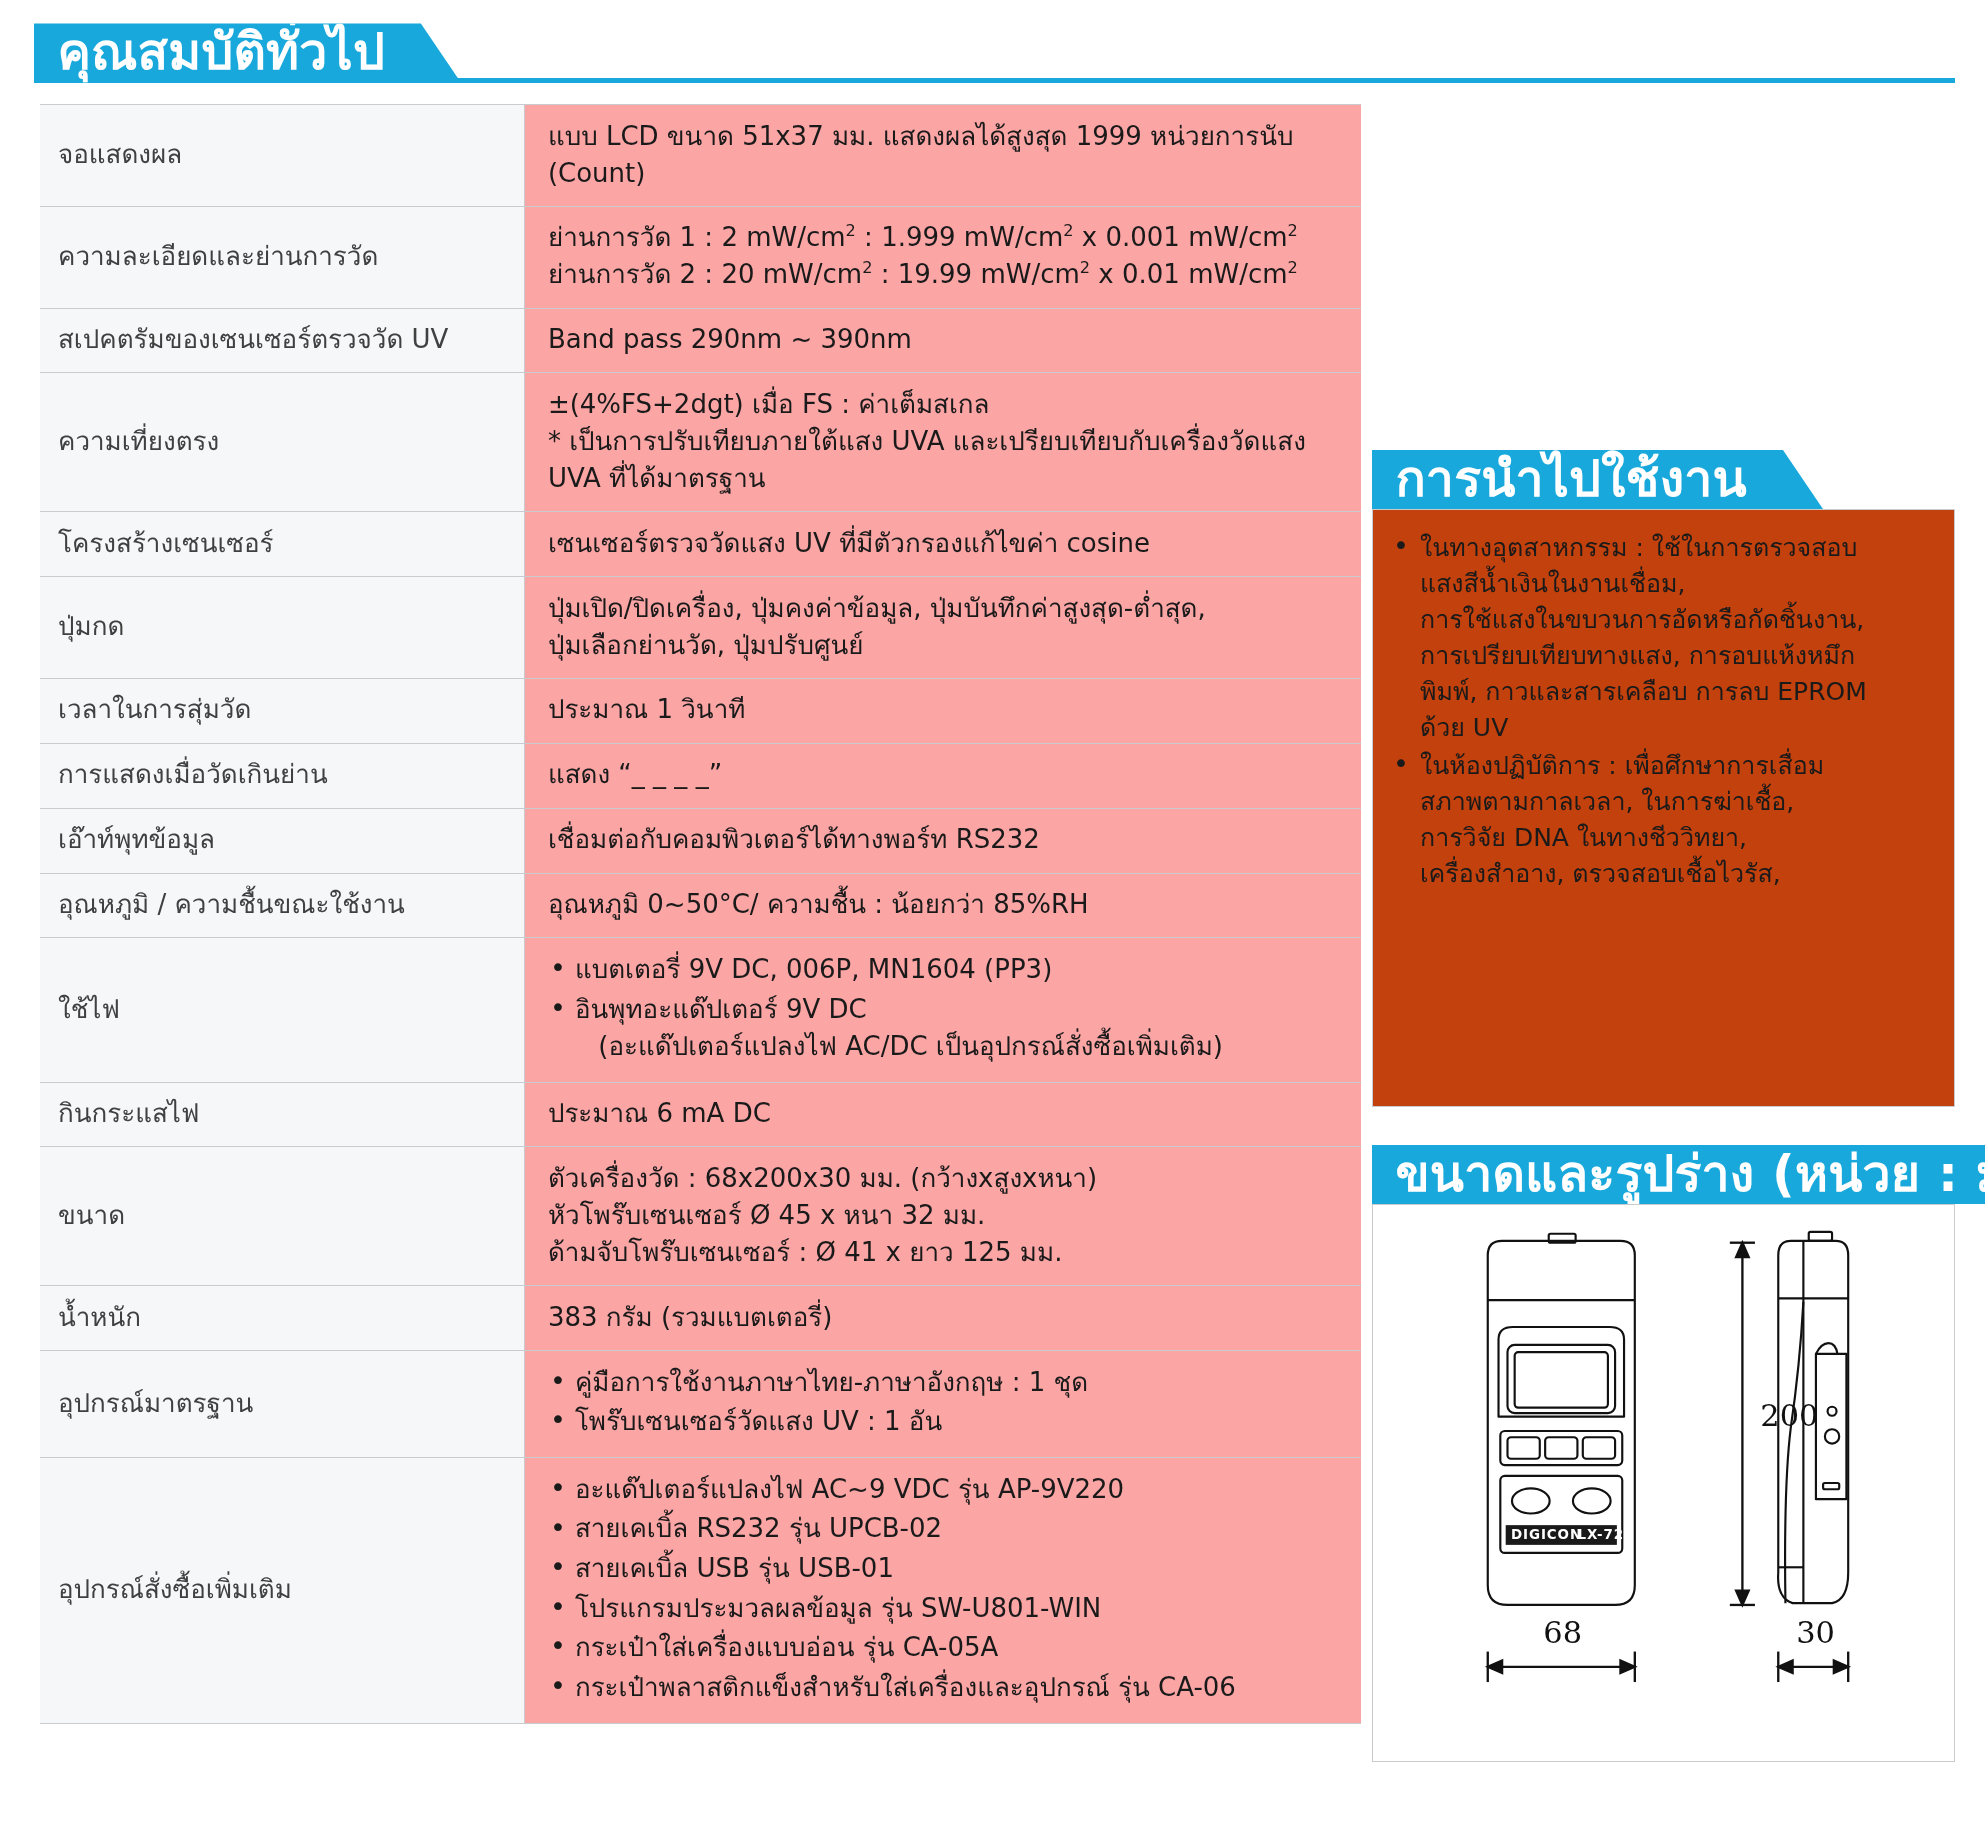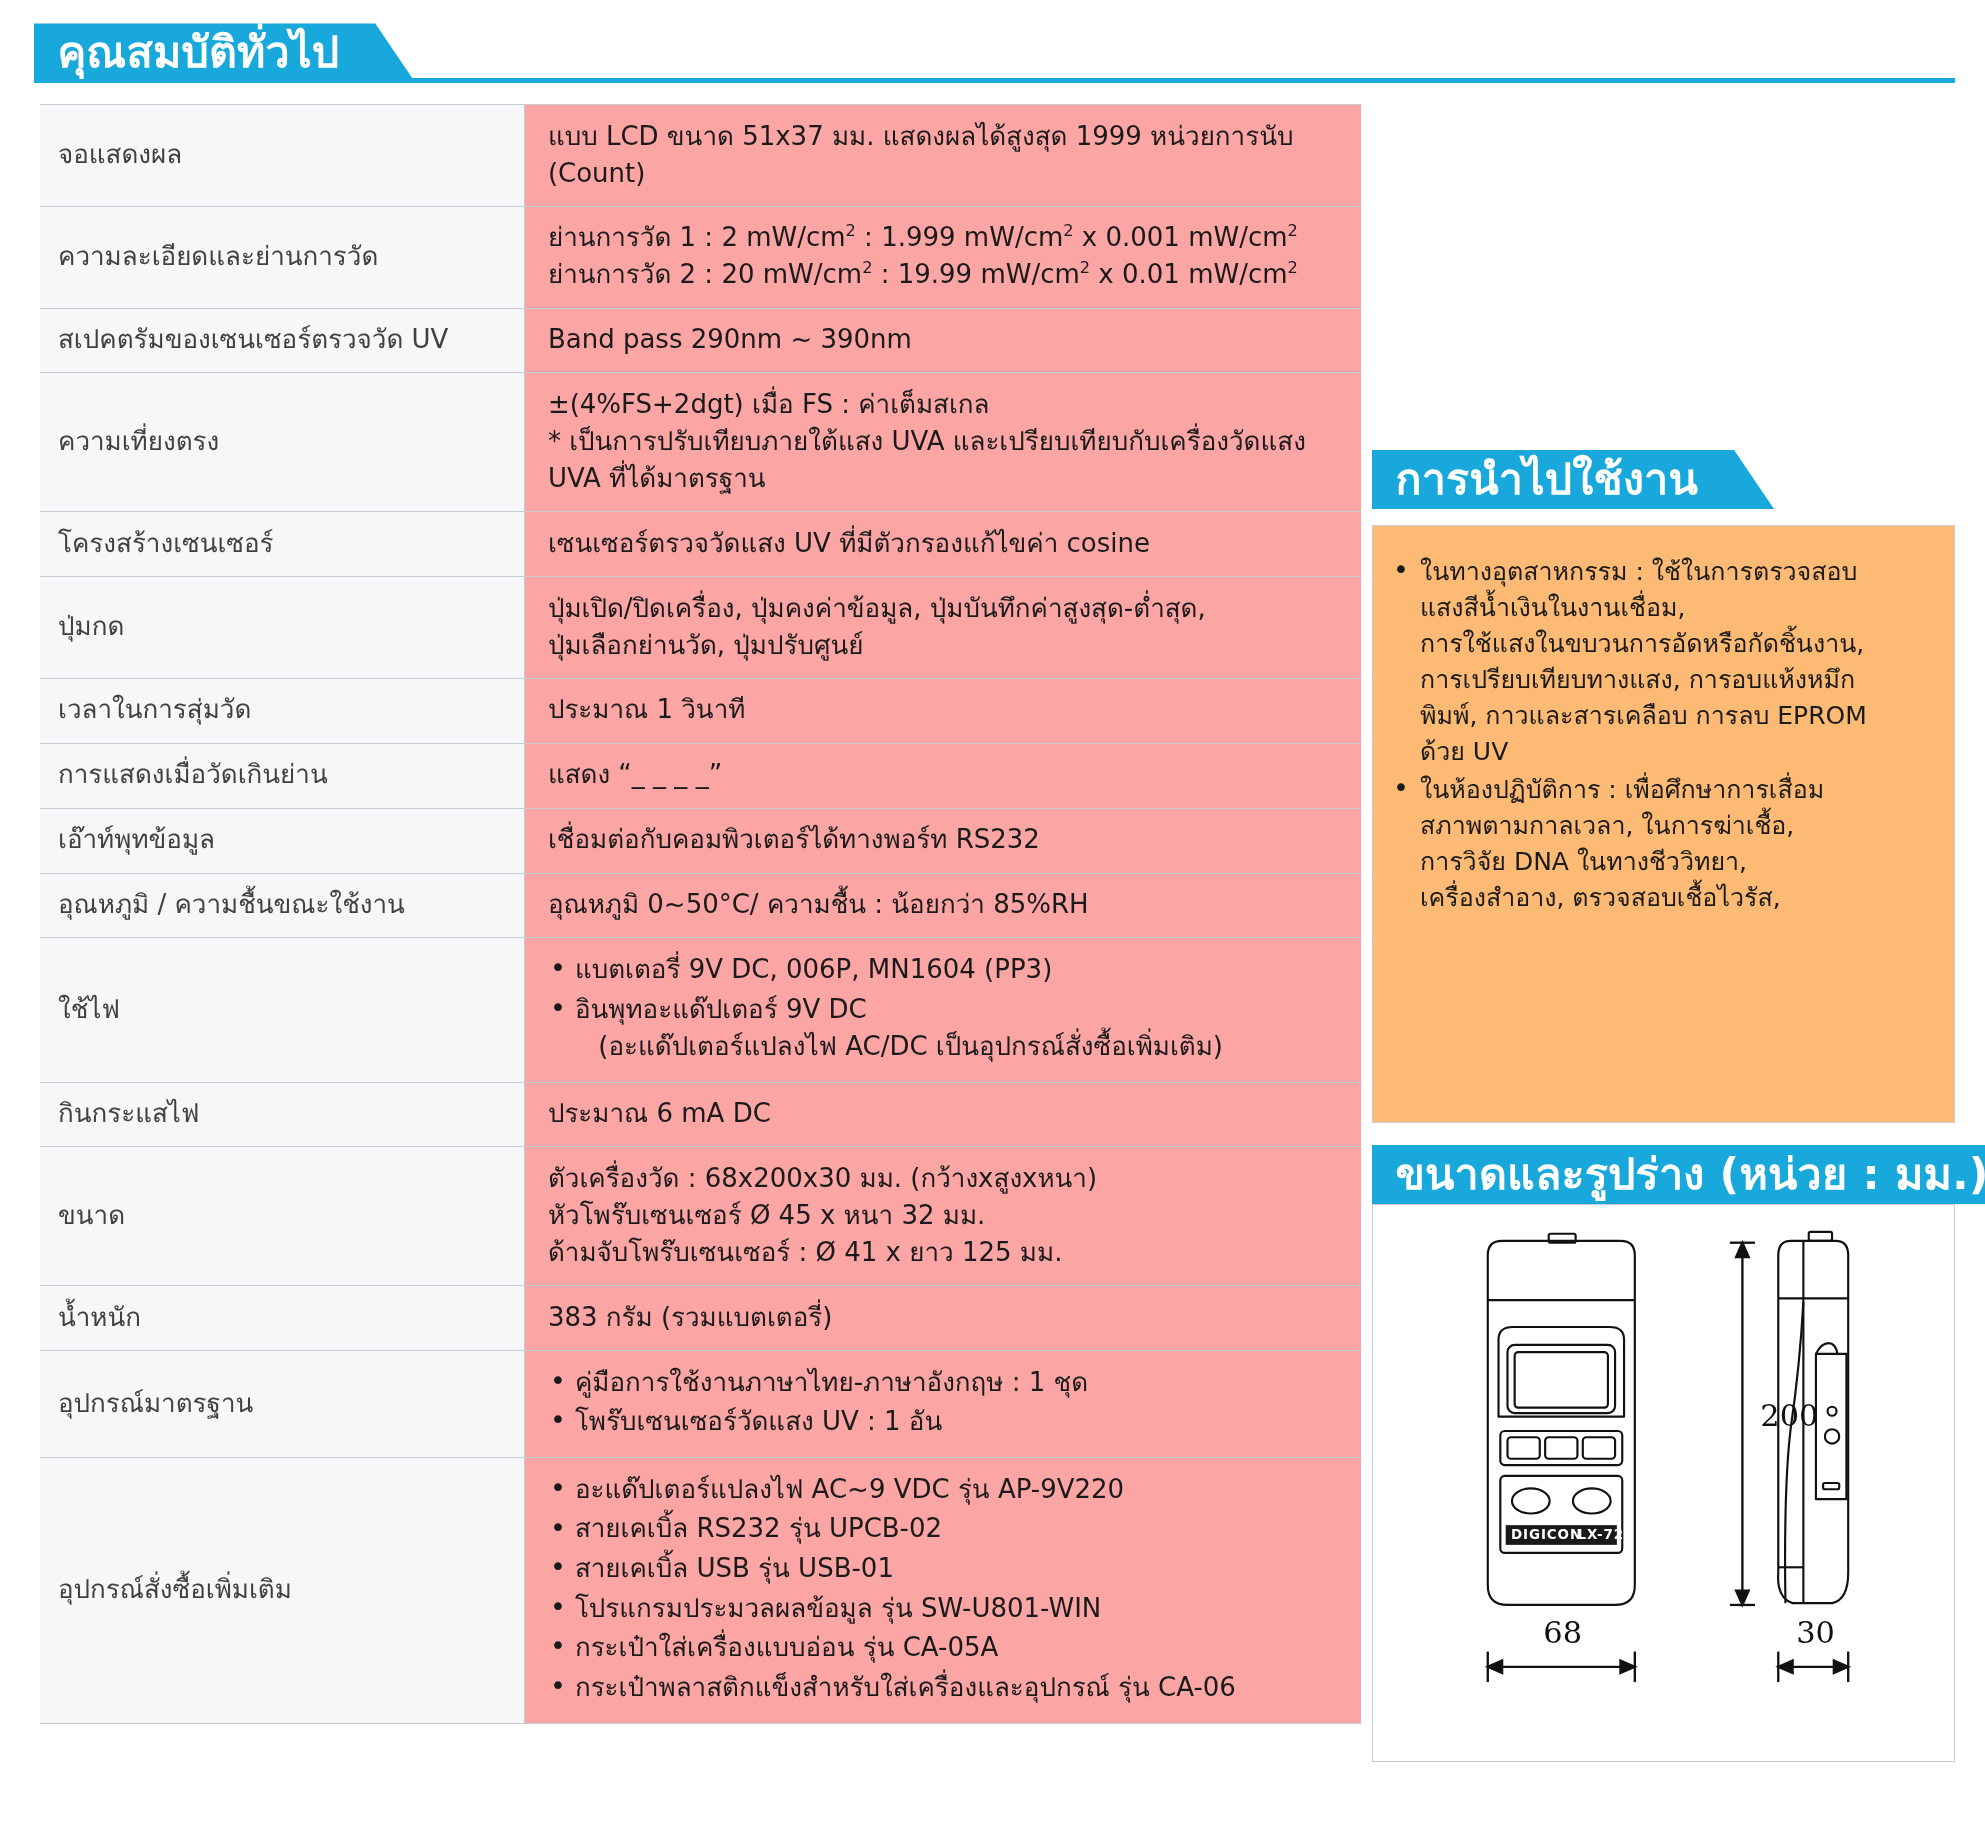--- a/index.html
+++ b/index.html
@@ -18,21 +18,21 @@
 
   
   .banner {
     position: relative;
     height: 59px;
     display: inline-block;
     background: #18a8db;
     color: #ffffff;
     padding: 0 76px 0 23.4px;
     line-height: 59px;
-    font-size: 43px;
+    font-size: 50px;
     font-weight: bold;
     white-space: nowrap;
     clip-path: polygon(0 0, calc(100% - 40px) 0, 100% 100%, 0 100%);
     letter-spacing: 0.2px;
   }
 
   
   #header-zone {
     position: absolute;
     left: 34px; top: 23.4px;
@@ -86,24 +86,23 @@
   .v .ind { padding-left: 23.4px; display: block; }
   .line { display: block; }
   sup { font-size: 0.62em; vertical-align: super; line-height: 0; }
 
   
   #app-banner-zone { position: absolute; left: 1372px; top: 450px; }
   #app-panel {
     position: absolute;
     left: 1372px; top: 509px;
     width: 583px; height: 598px;
-    background: #fdba74;
+    background: #c2410c;
     border: 1.8px solid #c9ccce;
-    padding: 28px 16px 16px 16px;
-    margin-top: 16px;
+    padding: 20px 16px 16px 16px;
   }
   #app-panel ul { margin: 0; padding: 0 0 0 31px; list-style: none; }
   #app-panel li {
     position: relative;
     font-size: 25px;
     line-height: 1.44;
     margin-bottom: 1.8px;
   }
   #app-panel li::before {
     content: "\2022";

